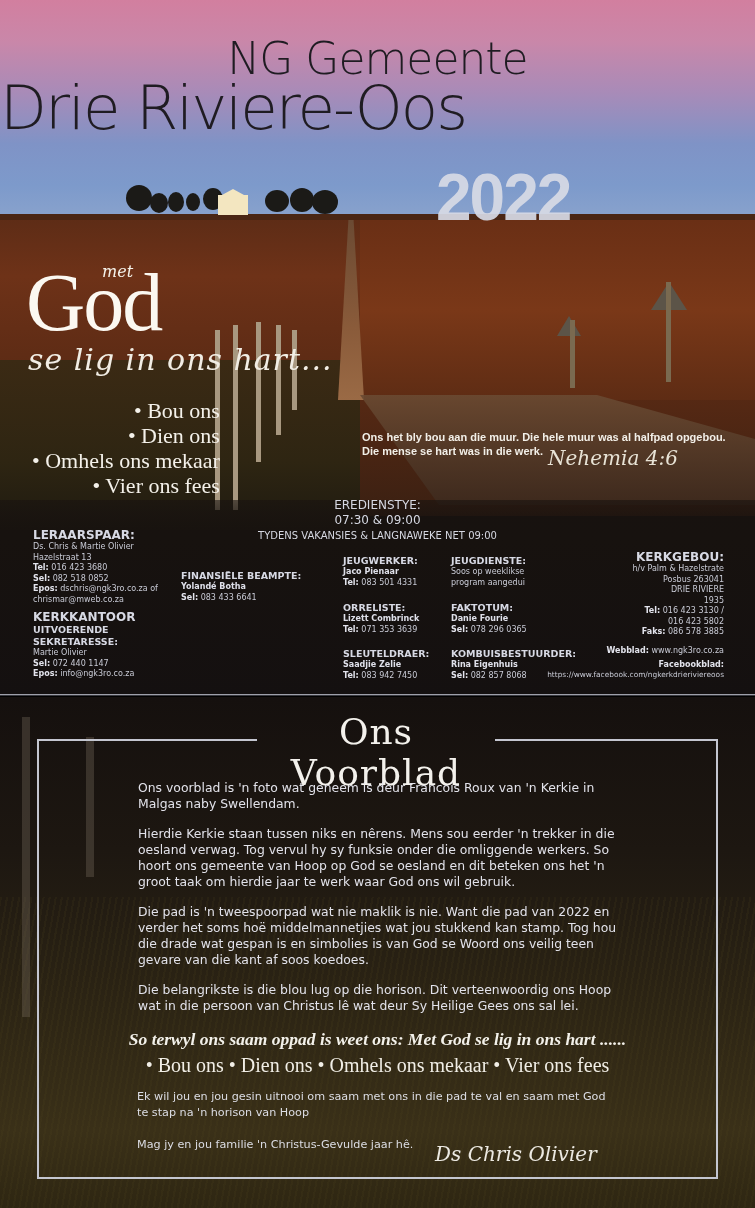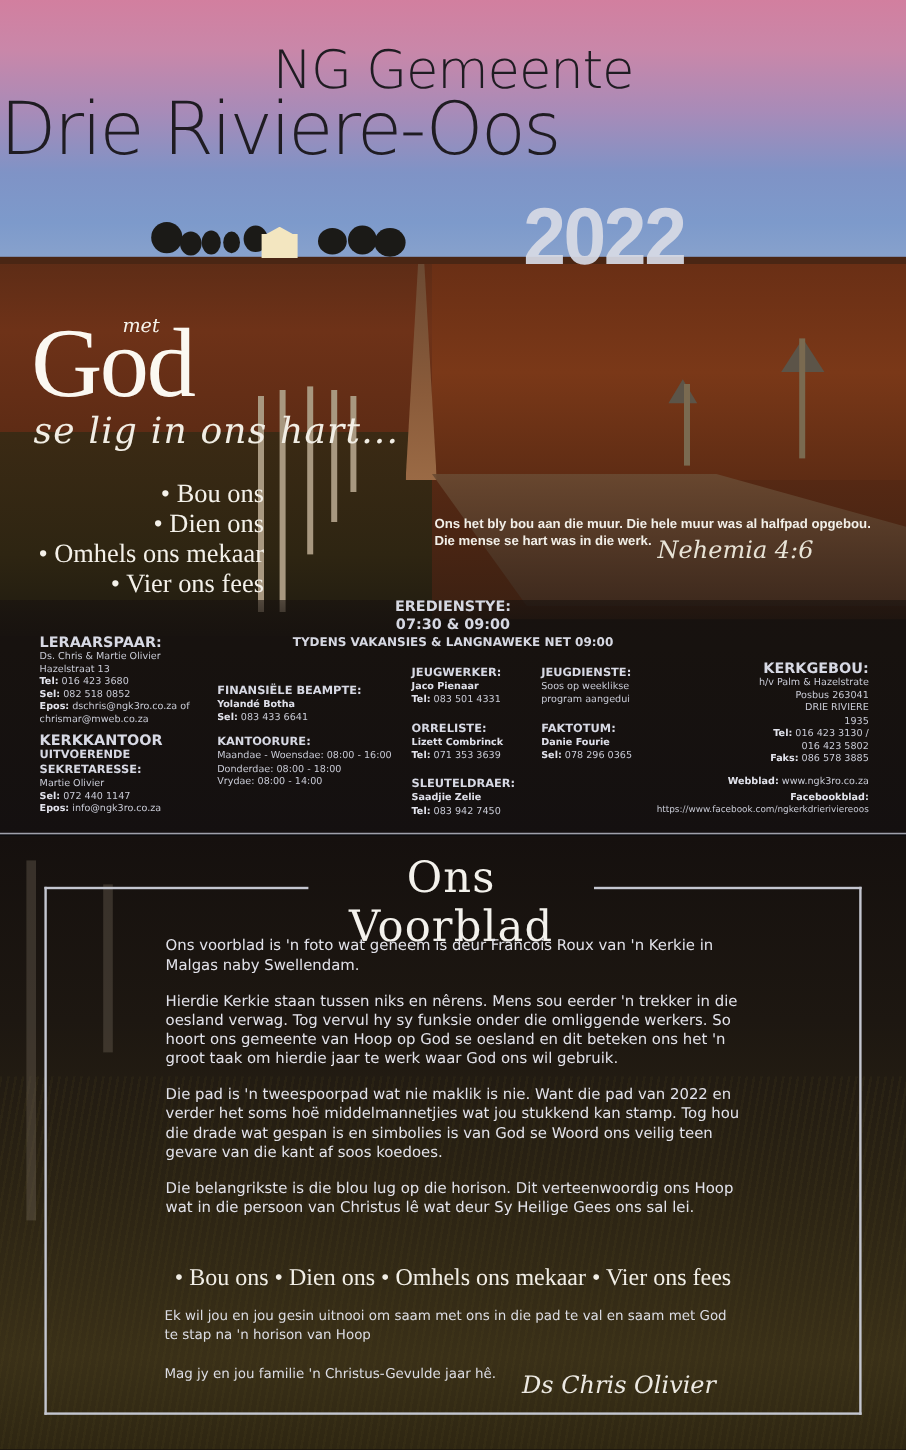--- a/index.html
+++ b/index.html
@@ -43,21 +43,21 @@
   .met { position: absolute; left: 102px; top: 262px; font-family: "DejaVu Serif", serif; font-style: italic; font-size: 16px; color: #f5f2ea; }
   .god { position: absolute; left: 26px; top: 262px; font-family: "Liberation Serif", serif; font-size: 82px; line-height: 1; color: #fbf8f1; letter-spacing: -2px; }
   .tagline { position: absolute; left: 28px; top: 342px; font-family: "DejaVu Serif", serif; font-style: italic; font-size: 30px; color: #f1ede4; letter-spacing: 1px; }
   .bullets { position: absolute; left: 32px; top: 398px; list-style: none; text-align: right; }
   .bullets li { font-family: "Liberation Serif", serif; font-size: 22px; line-height: 25px; color: #f4f1ea; }
   .bullets li::before { content: "• "; }
 
   .verse { position: absolute; left: 362px; top: 430px; font-family: "Liberation Sans", sans-serif; font-weight: 700; font-size: 11px; line-height: 14px; color: #f2efe8; }
   .verse-ref { position: absolute; left: 548px; top: 446px; font-family: "DejaVu Serif", serif; font-style: italic; font-size: 20px; color: #e8e3d6; }
 
-  .services { position: absolute; left: 0; width: 755px; top: 498px; text-align: center; font-family: "DejaVu Sans", sans-serif; font-weight: 700; color: #d6d8e2; }
+  .services { position: absolute; left: 0; width: 755px; top: 498px; text-align: center; font-family: "DejaVu Sans", sans-serif; font-weight: 400; color: #d6d8e2; }
   .services .s1 { font-size: 12px; line-height: 15px; }
   .services .s2 { font-size: 12px; line-height: 15px; }
   .services .s3 { font-size: 10px; line-height: 14px; margin-top: 1px; }
 
   .block { position: absolute; font-family: "DejaVu Sans", sans-serif; font-size: 8px; line-height: 10.5px; color: #c9cbd6; }
   .block .h { font-weight: 700; font-size: 9.5px; line-height: 12px; color: #d7d9e4; }
   .block .hb { font-weight: 700; font-size: 12px; line-height: 14px; color: #d7d9e4; }
   .block .b { font-weight: 700; color: #dfe0ea; }
   .block .lbl { font-weight: 700; color: #e2e3ec; }
   .right { text-align: right; }
@@ -160,26 +160,20 @@
     <div><span class="lbl">Sel:</span> <span>072 440 1147</span></div>
     <div><span class="lbl">Epos:</span> <span>info@ngk3ro.co.za</span></div>
   </div>
 
   <div class="block" style="left:181px;top:570px;">
     <div class="h">FINANSIËLE BEAMPTE:</div>
     <div class="b">Yolandé Botha</div>
     <div><span class="lbl">Sel:</span> <span>083 433 6641</span></div>
   </div>
 
-  <div class="block" style="left:181px;top:613px;">
-    <div class="h">KANTOORURE:</div>
-    <div>Maandae - Woensdae: 08:00 - 16:00</div>
-    <div>Donderdae: 08:00 - 18:00</div>
-    <div>Vrydae: 08:00 - 14:00</div>
-  </div>
 
   <div class="block" style="left:343px;top:555px;">
     <div class="h">JEUGWERKER:</div>
     <div class="b">Jaco Pienaar</div>
     <div><span class="lbl">Tel:</span> <span>083 501 4331</span></div>
   </div>
 
   <div class="block" style="left:343px;top:602px;">
     <div class="h">ORRELISTE:</div>
     <div class="b">Lizett Combrinck</div>
@@ -197,20 +191,25 @@
     <div>Soos op weeklikse</div>
     <div>program aangedui</div>
   </div>
 
   <div class="block" style="left:451px;top:602px;">
     <div class="h">FAKTOTUM:</div>
     <div class="b">Danie Fourie</div>
     <div><span class="lbl">Sel:</span> <span>078 296 0365</span></div>
   </div>
 
+  <div class="block" style="left:451px;top:648px;">
+    <div class="h">KOMBUISBESTUURDER:</div>
+    <div class="b">Rina Eigenhuis</div>
+    <div><span class="lbl">Sel:</span> <span>082 857 8068</span></div>
+  </div>
 
   <div class="block right" style="right:31px;top:550px;width:200px;">
     <div class="hb">KERKGEBOU:</div>
     <div>h/v Palm &amp; Hazelstrate</div>
     <div>Posbus 263041</div>
     <div>DRIE RIVIERE</div>
     <div>1935</div>
     <div><span class="lbl">Tel:</span> <span>016 423 3130 /</span></div>
     <div>016 423 5802</div>
     <div><span class="lbl">Faks:</span> <span>086 578 3885</span></div>
@@ -232,18 +231,19 @@
   <div class="frame"></div>
   <div class="frame-top-l"></div>
   <div class="frame-top-r"></div>
   <div class="voorblad-title">Ons Voorblad</div>
 
   <div class="para" style="top:83px;">Ons voorblad is 'n foto wat geneem is deur Francois Roux van 'n Kerkie in Malgas naby Swellendam.</div>
   <div class="para" style="top:129px;">Hierdie Kerkie staan tussen niks en nêrens. Mens sou eerder 'n trekker in die oesland verwag. Tog vervul hy sy funksie onder die omliggende werkers. So hoort ons gemeente van Hoop op God se oesland en dit beteken ons het 'n groot taak om hierdie jaar te werk waar God ons wil gebruik.</div>
   <div class="para" style="top:207px;">Die pad is 'n tweespoorpad wat nie maklik is nie. Want die pad van 2022 en verder het soms hoë middelmannetjies wat jou stukkend kan stamp. Tog hou die drade wat gespan is en simbolies is van God se Woord ons veilig teen gevare van die kant af soos koedoes.</div>
   <div class="para" style="top:285px;">Die belangrikste is die blou lug op die horison. Dit verteenwoordig ons Hoop wat in die persoon van Christus lê wat deur Sy Heilige Gees ons sal lei.</div>
 
+  <div class="slogan">So terwyl ons saam oppad is weet ons: Met God se lig in ons hart ......</div>
   <div class="slogan-bullets">• Bou ons  • Dien ons  • Omhels ons mekaar  • Vier ons fees</div>
 
   <div class="invite" style="top:392px;">Ek wil jou en jou gesin uitnooi om saam met ons in die pad te val en saam met God te stap na 'n horison van Hoop</div>
   <div class="invite" style="top:440px;">Mag jy en jou familie 'n Christus-Gevulde jaar hê.</div>
   <div class="signature">Ds Chris Olivier</div>
 </div>
 
 </body></html>

